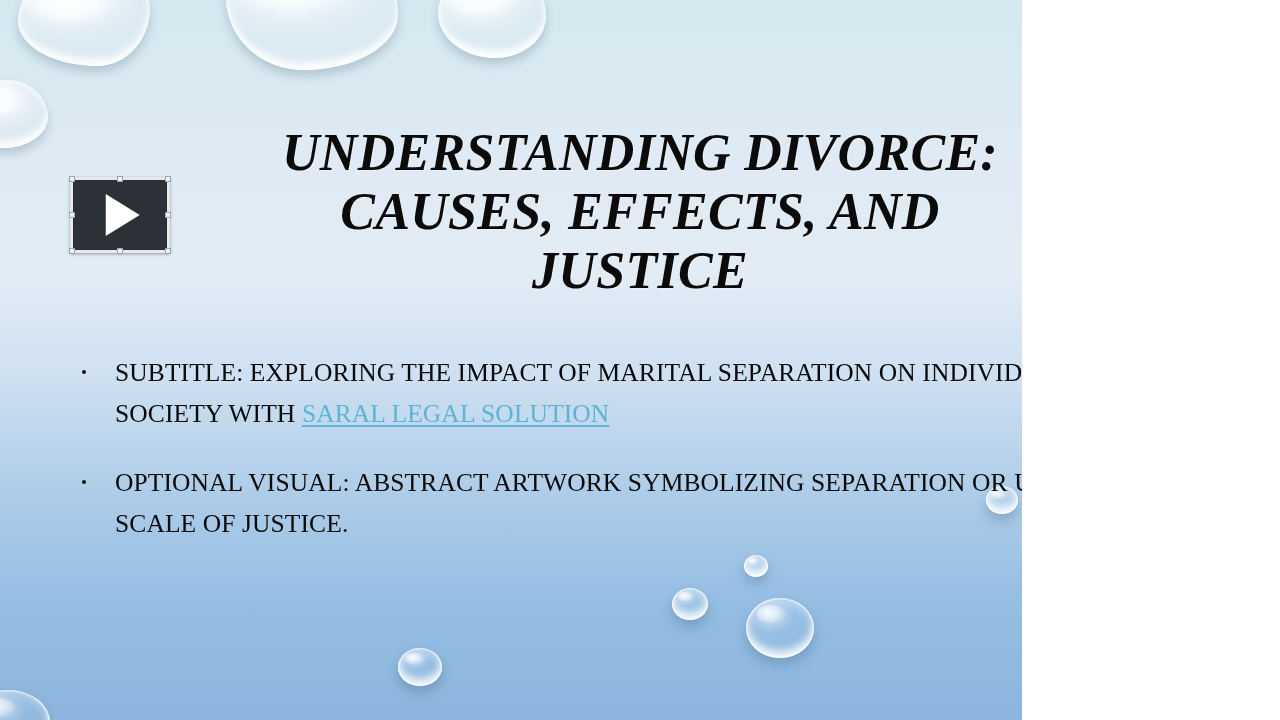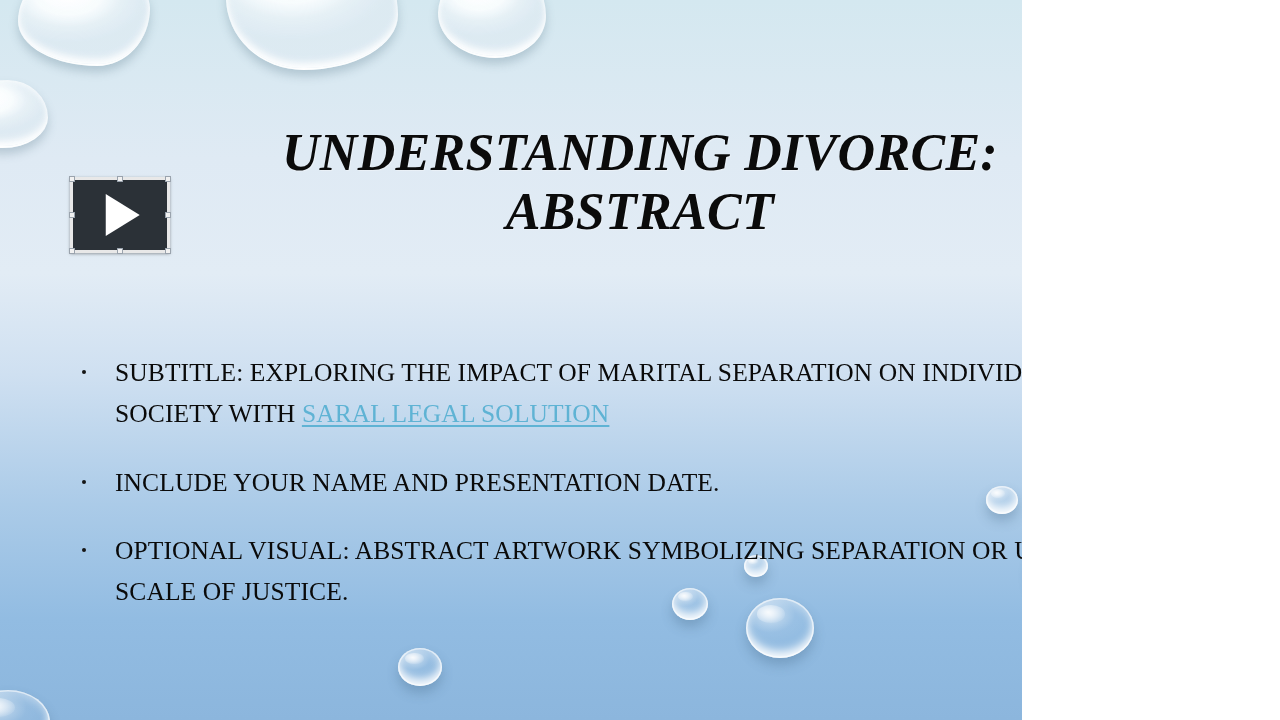--- a/index.html
+++ b/index.html
@@ -205,31 +205,28 @@
     <span class="handle h-tr"></span>
     <span class="handle h-ml"></span>
     <span class="handle h-mr"></span>
     <span class="handle h-bl"></span>
     <span class="handle h-bc"></span>
     <span class="handle h-br"></span>
   </div>
 
   <h1 id="title">
     <span class="tline">UNDERSTANDING DIVORCE:</span>
-    <span class="tline">ABSTRACT</span>
+    <span class="tline">CAUSES, EFFECTS, AND</span>
+    <span class="tline">JUSTICE</span>
   </h1>
 
   <ul id="body-list">
     <li>
       <span class="dot"></span>
       <span>SUBTITLE: EXPLORING THE IMPACT OF MARITAL SEPARATION ON INDIVIDUALS AND SOCIETY WITH </span><a class="slide-link" href="#">SARAL LEGAL SOLUTION</a><span></span>
     </li>
     <li>
       <span class="dot"></span>
-      <span>INCLUDE YOUR NAME AND PRESENTATION DATE.</span>
-    </li>
-    <li>
-      <span class="dot"></span>
       <span>OPTIONAL VISUAL: ABSTRACT ARTWORK SYMBOLIZING SEPARATION OR UNITY, OR A SCALE OF JUSTICE.</span>
     </li>
   </ul>
 
 </div>
 
 </body></html>

